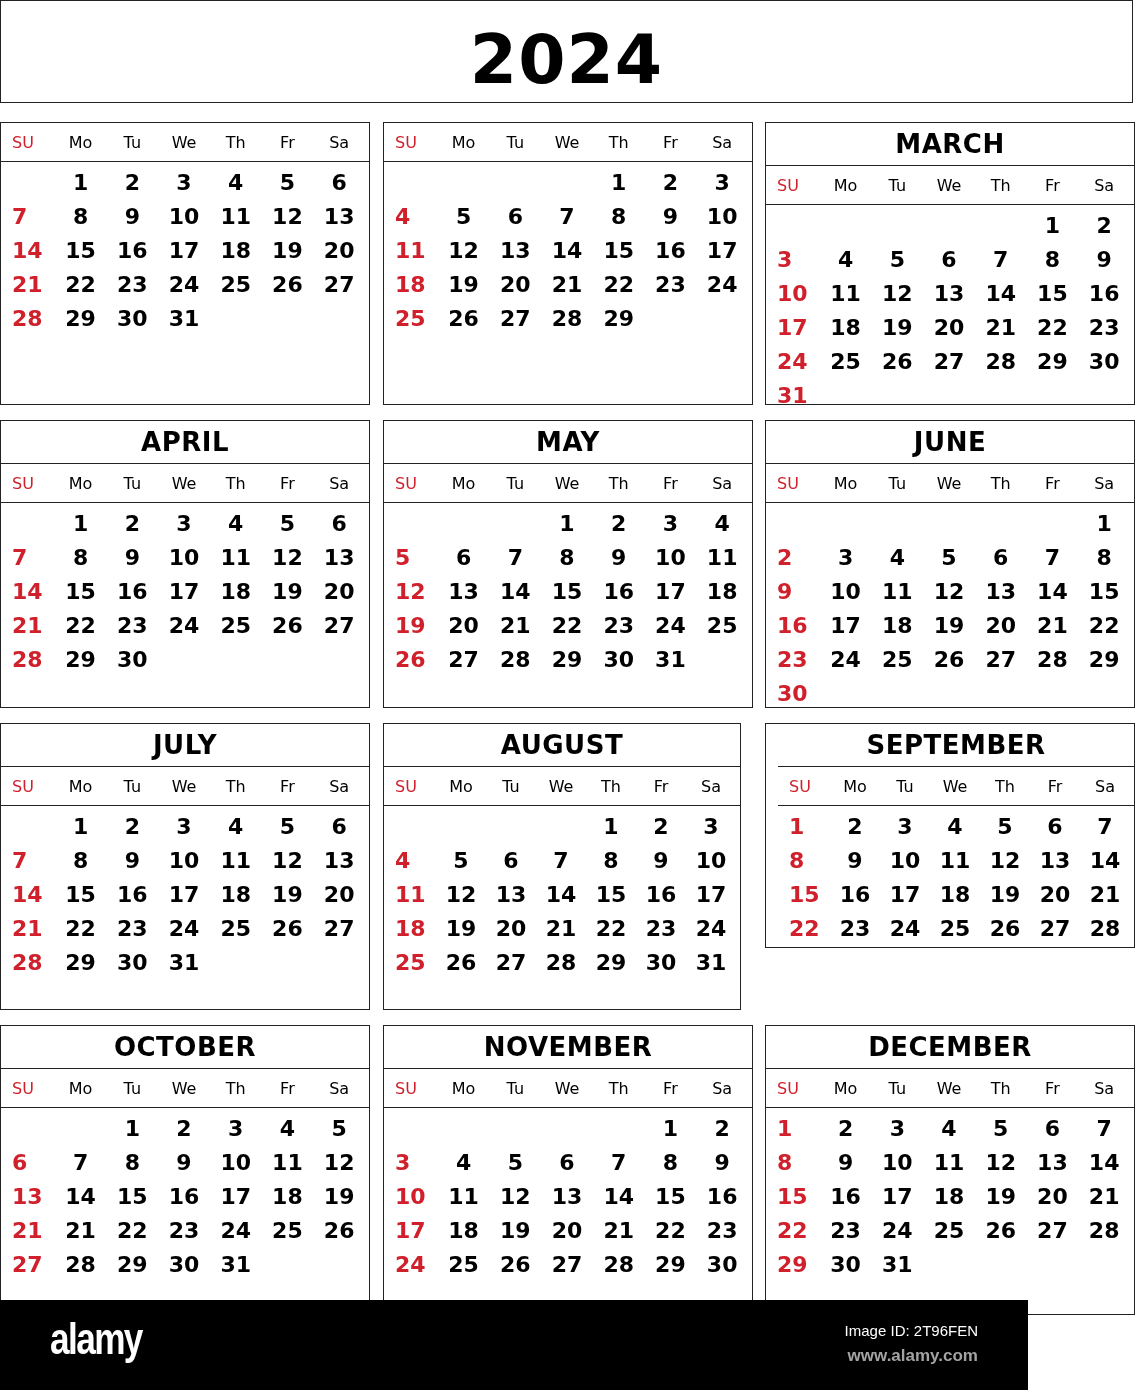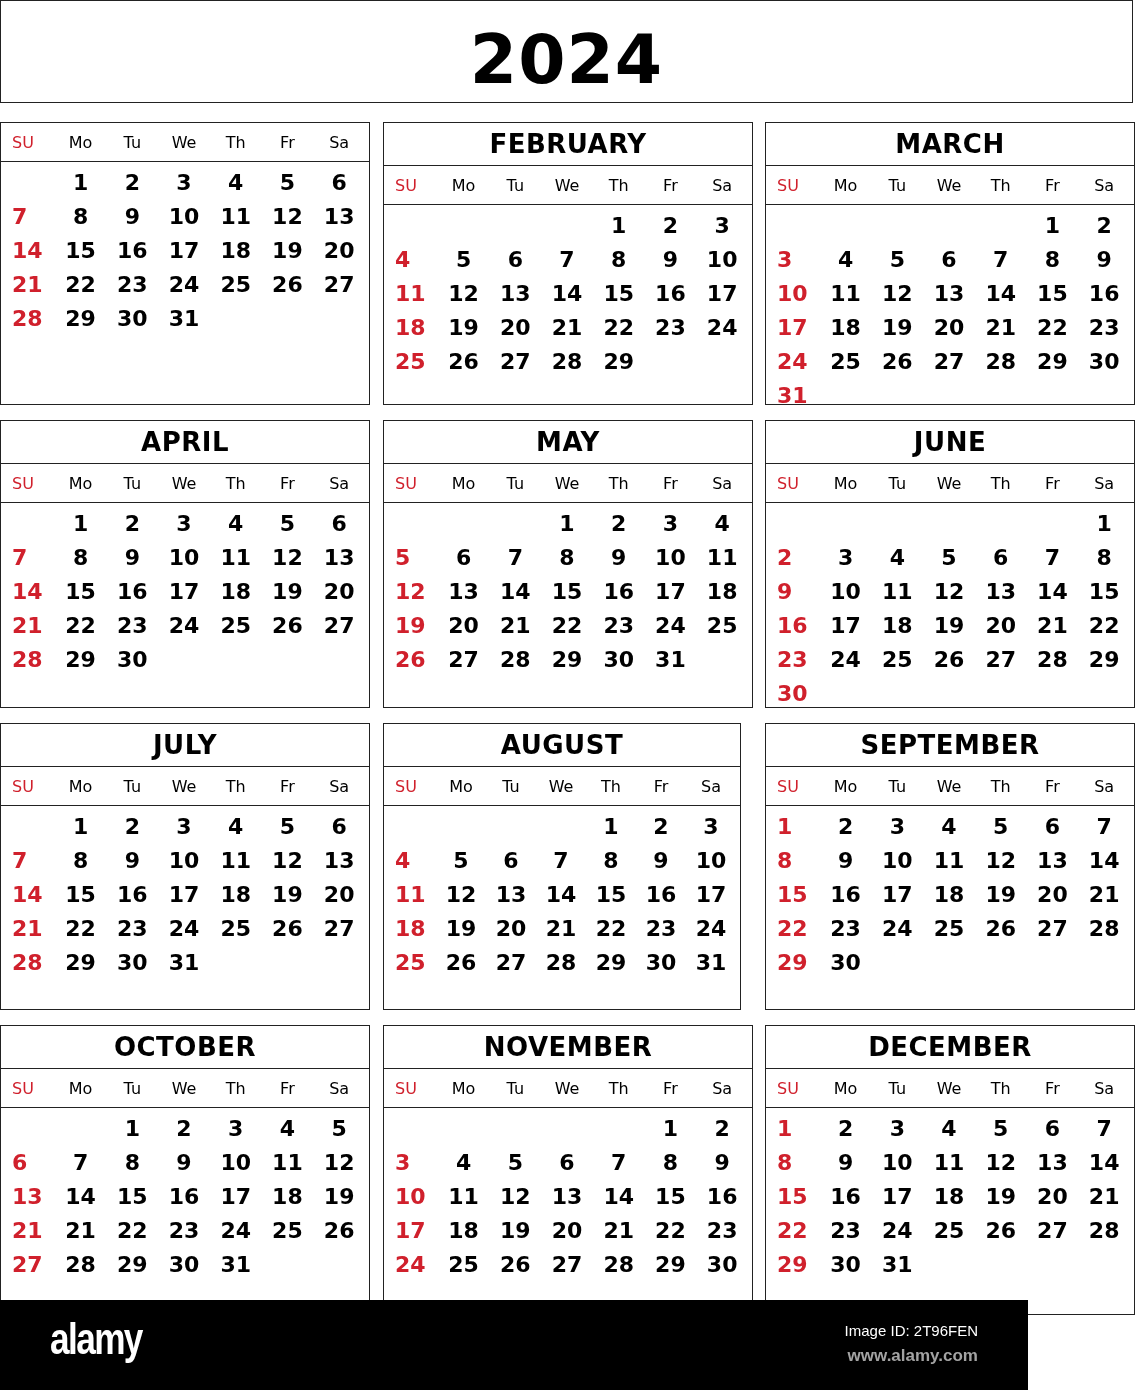--- a/index.html
+++ b/index.html
@@ -74,21 +74,20 @@
         <span class="sun">28</span>
         <span>29</span>
         <span>30</span>
         <span>31</span>
         <span></span>
         <span></span>
         <span></span>
       </div>
     </div>
     <div class="month" style="left: 383px; top: 122px; width: 370px; height: 283px;">
-      <div class="mname">FEBRUARY</div>
       <div class="dow">
         <span class="sun">SU</span>
         <span>Mo</span>
         <span>Tu</span>
         <span>We</span>
         <span>Th</span>
         <span>Fr</span>
         <span>Sa</span>
       </div>
       <div class="days">
@@ -430,21 +429,21 @@
         <span>24</span>
         <span class="sun">25</span>
         <span>26</span>
         <span>27</span>
         <span>28</span>
         <span>29</span>
         <span>30</span>
         <span>31</span>
       </div>
     </div>
-    <div class="month" style="left: 765px; top: 723px; width: 370px; height: 287px;">
+    <div class="month" style="left: 765px; top: 723px; width: 370px; height: 225px; padding-left: 12px;">
       <div class="mname">SEPTEMBER</div>
       <div class="dow">
         <span class="sun">SU</span>
         <span>Mo</span>
         <span>Tu</span>
         <span>We</span>
         <span>Th</span>
         <span>Fr</span>
         <span>Sa</span>
       </div>

